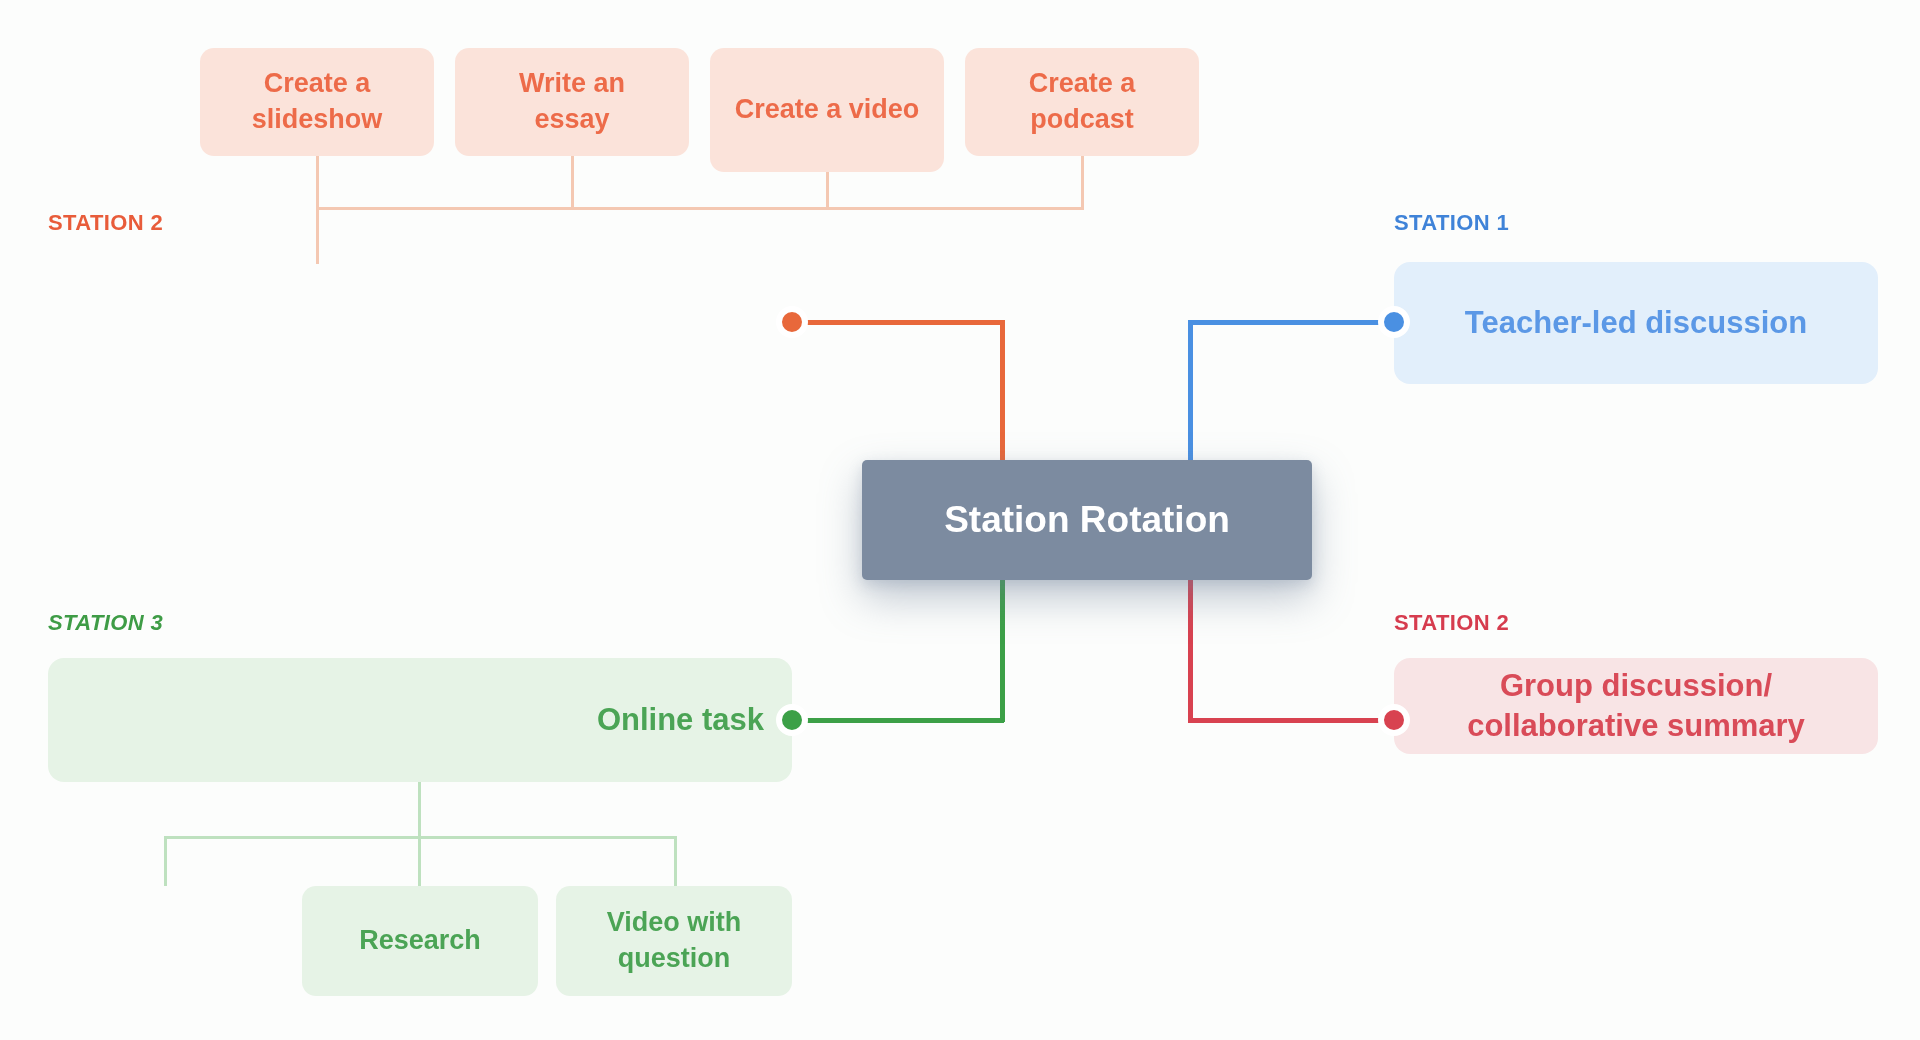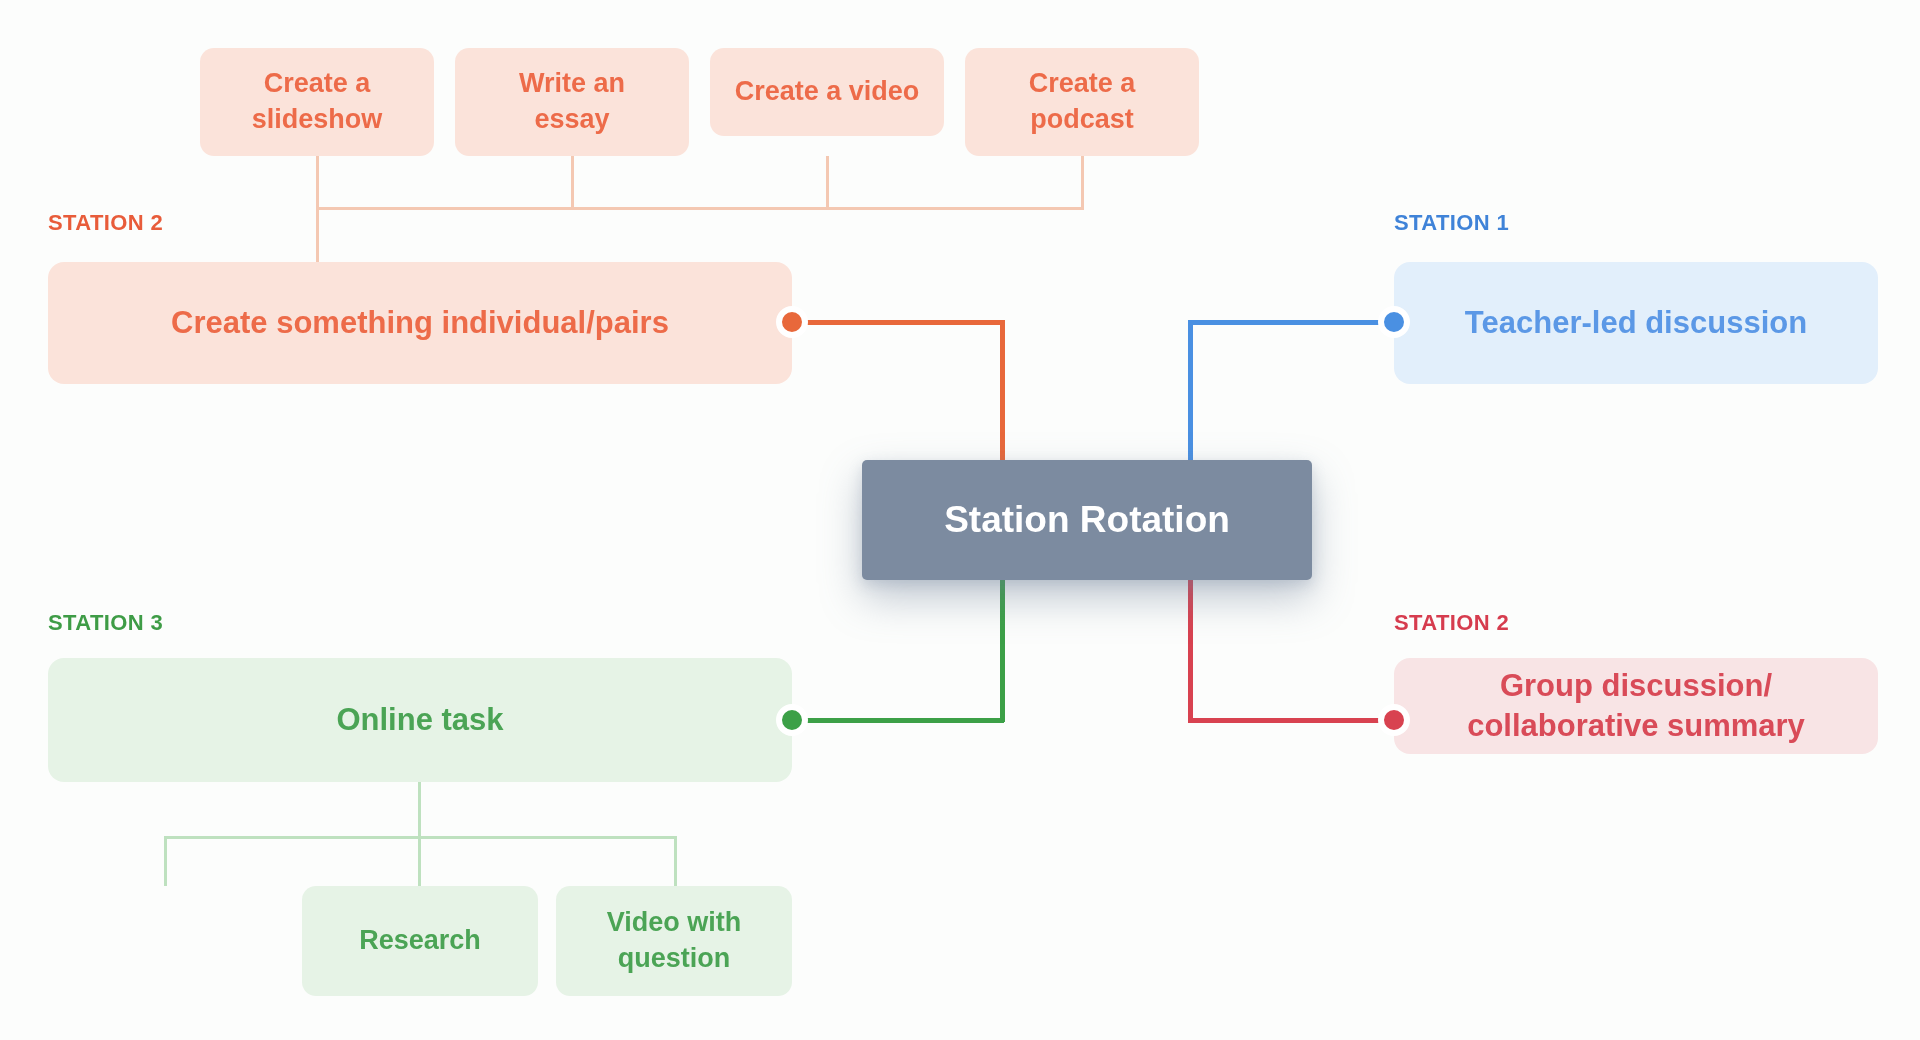--- a/index.html
+++ b/index.html
@@ -76,43 +76,40 @@
   <div class="seg l-blue" style="left:1188px;top:320px;width:206px;height:5px;"></div>
   <div class="seg l-blue" style="left:1188px;top:320px;width:5px;height:144px;"></div>
 
   <div class="seg l-green" style="left:1000px;top:576px;width:5px;height:146px;"></div>
   <div class="seg l-green" style="left:792px;top:718px;width:212px;height:5px;"></div>
 
   <div class="seg l-red" style="left:1188px;top:576px;width:5px;height:146px;"></div>
   <div class="seg l-red" style="left:1188px;top:718px;width:206px;height:5px;"></div>
 
   <div class="station-label lab-orange" style="left:48px;top:210px;">STATION 2</div>
-  <div class="box peach main-node" style="left:48px;top:262px;width:744px;height:122px;">
-    <span>Create something individual/pairs</span>
-  </div>
   <div class="box peach kid" style="left:200px;top:48px;width:234px;height:108px;">
     <span>Create a slideshow</span>
   </div>
   <div class="box peach kid" style="left:455px;top:48px;width:234px;height:108px;">
     <span>Write an essay</span>
   </div>
-  <div class="box peach kid" style="left:710px;top:48px;width:234px;height:88px;">
+  <div class="box peach kid" style="left:710px;top:48px;width:234px;height:124px;">
     <span>Create a video</span>
   </div>
   <div class="box peach kid" style="left:965px;top:48px;width:234px;height:108px;">
     <span>Create a podcast</span>
   </div>
 
   <div class="station-label lab-blue" style="left:1394px;top:210px;">STATION 1</div>
   <div class="box bluebx main-node" style="left:1394px;top:262px;width:484px;height:122px;">
     <span>Teacher-led discussion</span>
   </div>
 
-  <div class="station-label lab-green" style="left:48px;top:610px;">STATION 3</div>
-  <div class="box greenbx main-node" style="left:48px;top:658px;width:744px;height:124px;">
+  <div class="station-label lab-green" style="left:48px;top:610px;font-style:italic;">STATION 3</div>
+  <div class="box greenbx main-node" style="left:48px;top:658px;width:744px;height:124px;justify-content:flex-end;">
     <span>Online task</span>
   </div>
   <div class="box greenbx kid" style="left:302px;top:886px;width:236px;height:110px;">
     <span>Research</span>
   </div>
   <div class="box greenbx kid" style="left:556px;top:886px;width:236px;height:110px;">
     <span>Video with question</span>
   </div>
 
   <div class="station-label lab-red" style="left:1394px;top:610px;">STATION 2</div>

